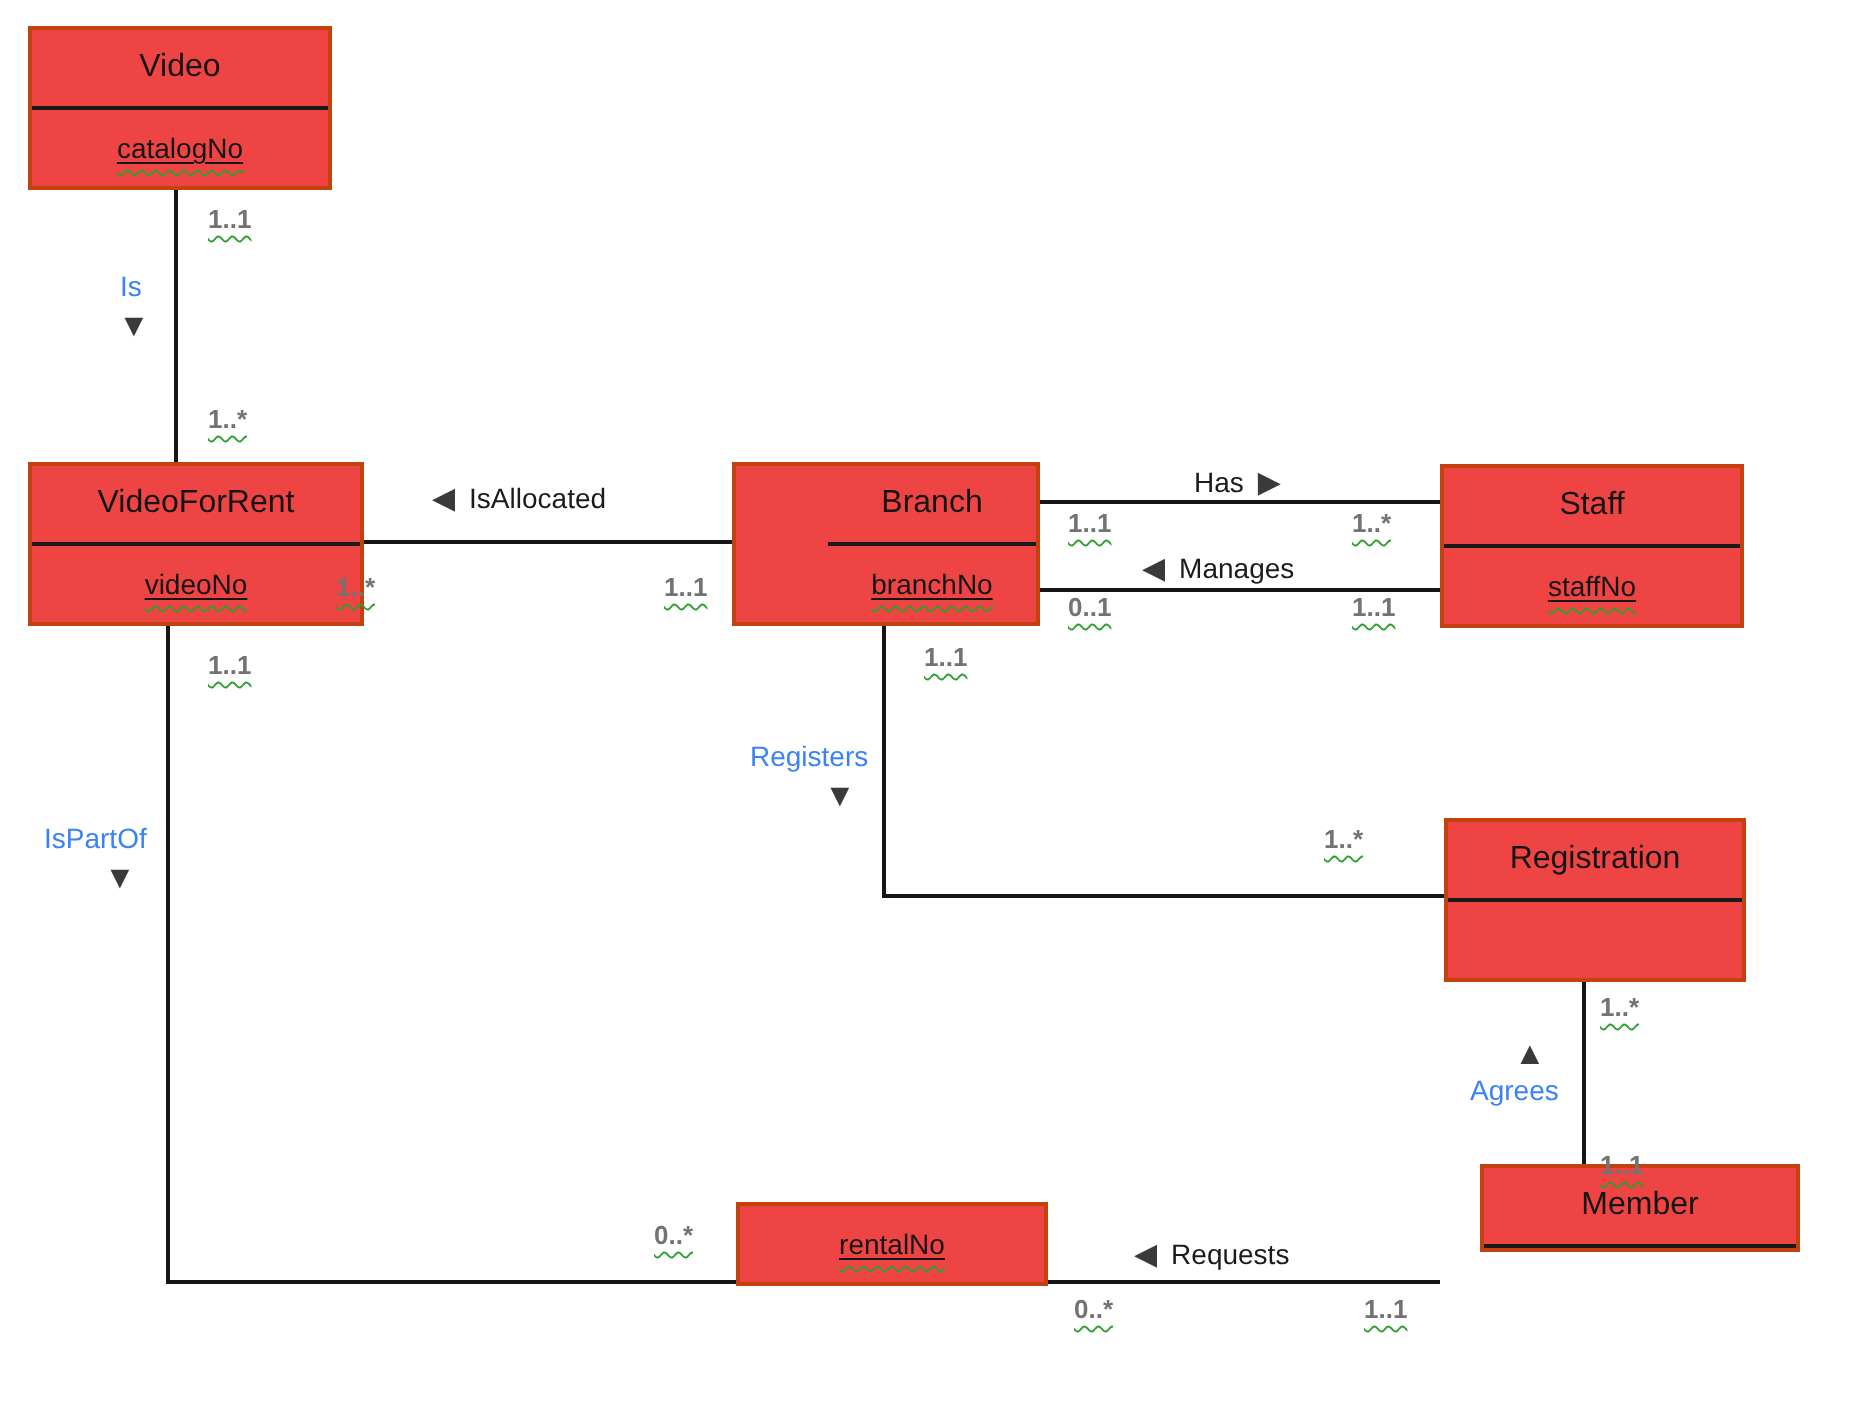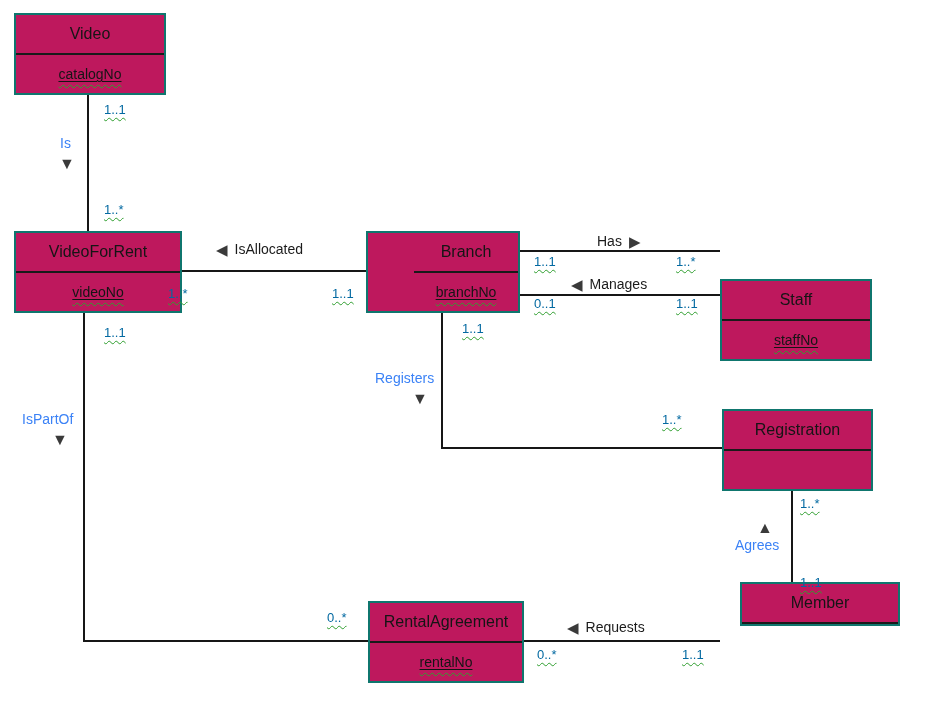--- a/index.html
+++ b/index.html
@@ -6,22 +6,22 @@
   .canvas {
     position: relative;
     width: 934px;
     height: 714px;
     background: #ffffff;
     font-family: "Liberation Sans", sans-serif;
     overflow: hidden;
   }
   .entity {
     position: absolute;
-    border: 2px solid #0f766e;
-    background: #be185d;
+    border: 2px solid #c2410c;
+    background: #ef4444;
     box-sizing: border-box;
   }
   .entity .title {
     height: 38px;
     display: flex;
     align-items: center;
     justify-content: center;
     font-size: 16px;
     color: #151515;
     border-bottom: 2px solid #1a1a1a;
@@ -46,25 +46,26 @@
   .lbl {
     position: absolute;
     font-size: 14px;
     color: #3b82f6;
     white-space: nowrap;
     line-height: 1.1;
   }
   .mult {
     position: absolute;
     font-size: 13px;
-    color: #0369a1;
+    color: #737373;
     white-space: nowrap;
     line-height: 1.1;
     text-decoration: underline wavy #2f9e2f 1px;
     text-underline-offset: 3px;
+    font-weight: bold;
   }
   .arrow {
     position: absolute;
     font-size: 16px;
     color: #3a3a3a;
     line-height: 1;
   }
   .rel-combo {
     position: absolute;
     display: flex;
@@ -106,34 +107,33 @@
     </div>
   </div>
 
   <div class="entity" style="left:366px; top:231px; width:154px;padding-left:46px;">
     <div class="title">Branch</div>
     <div class="attrs">
       <span class="attr-text"><span>branchNo</span></span>
     </div>
   </div>
 
-  <div class="entity" style="left:720px; top:232px; width:152px;margin-top:47px;">
+  <div class="entity" style="left:720px; top:232px; width:152px;">
     <div class="title">Staff</div>
     <div class="attrs">
       <span class="attr-text"><span>staffNo</span></span>
     </div>
   </div>
 
   <div class="entity" style="left:722px; top:409px; width:151px;">
     <div class="title">Registration</div>
     <div class="attrs"></div>
   </div>
 
   <div class="entity" style="left:368px; top:601px; width:156px;">
-    <div class="title">RentalAgreement</div>
     <div class="attrs">
       <span class="attr-text"><span>rentalNo</span></span>
     </div>
   </div>
 
   <div class="entity" style="left:720px; top:582px; width:160px;margin-left:20px;">
     <div class="title">Member</div>
   </div>
 
   <div class="mult" style="left:104px; top:103px;">1..1</div>

